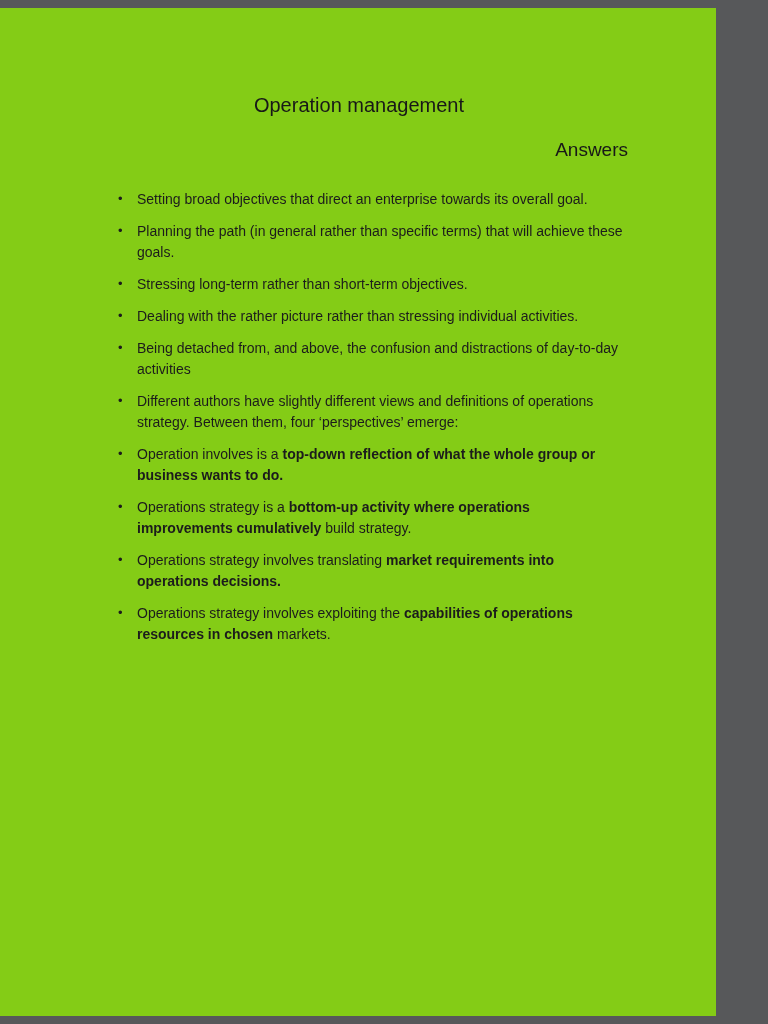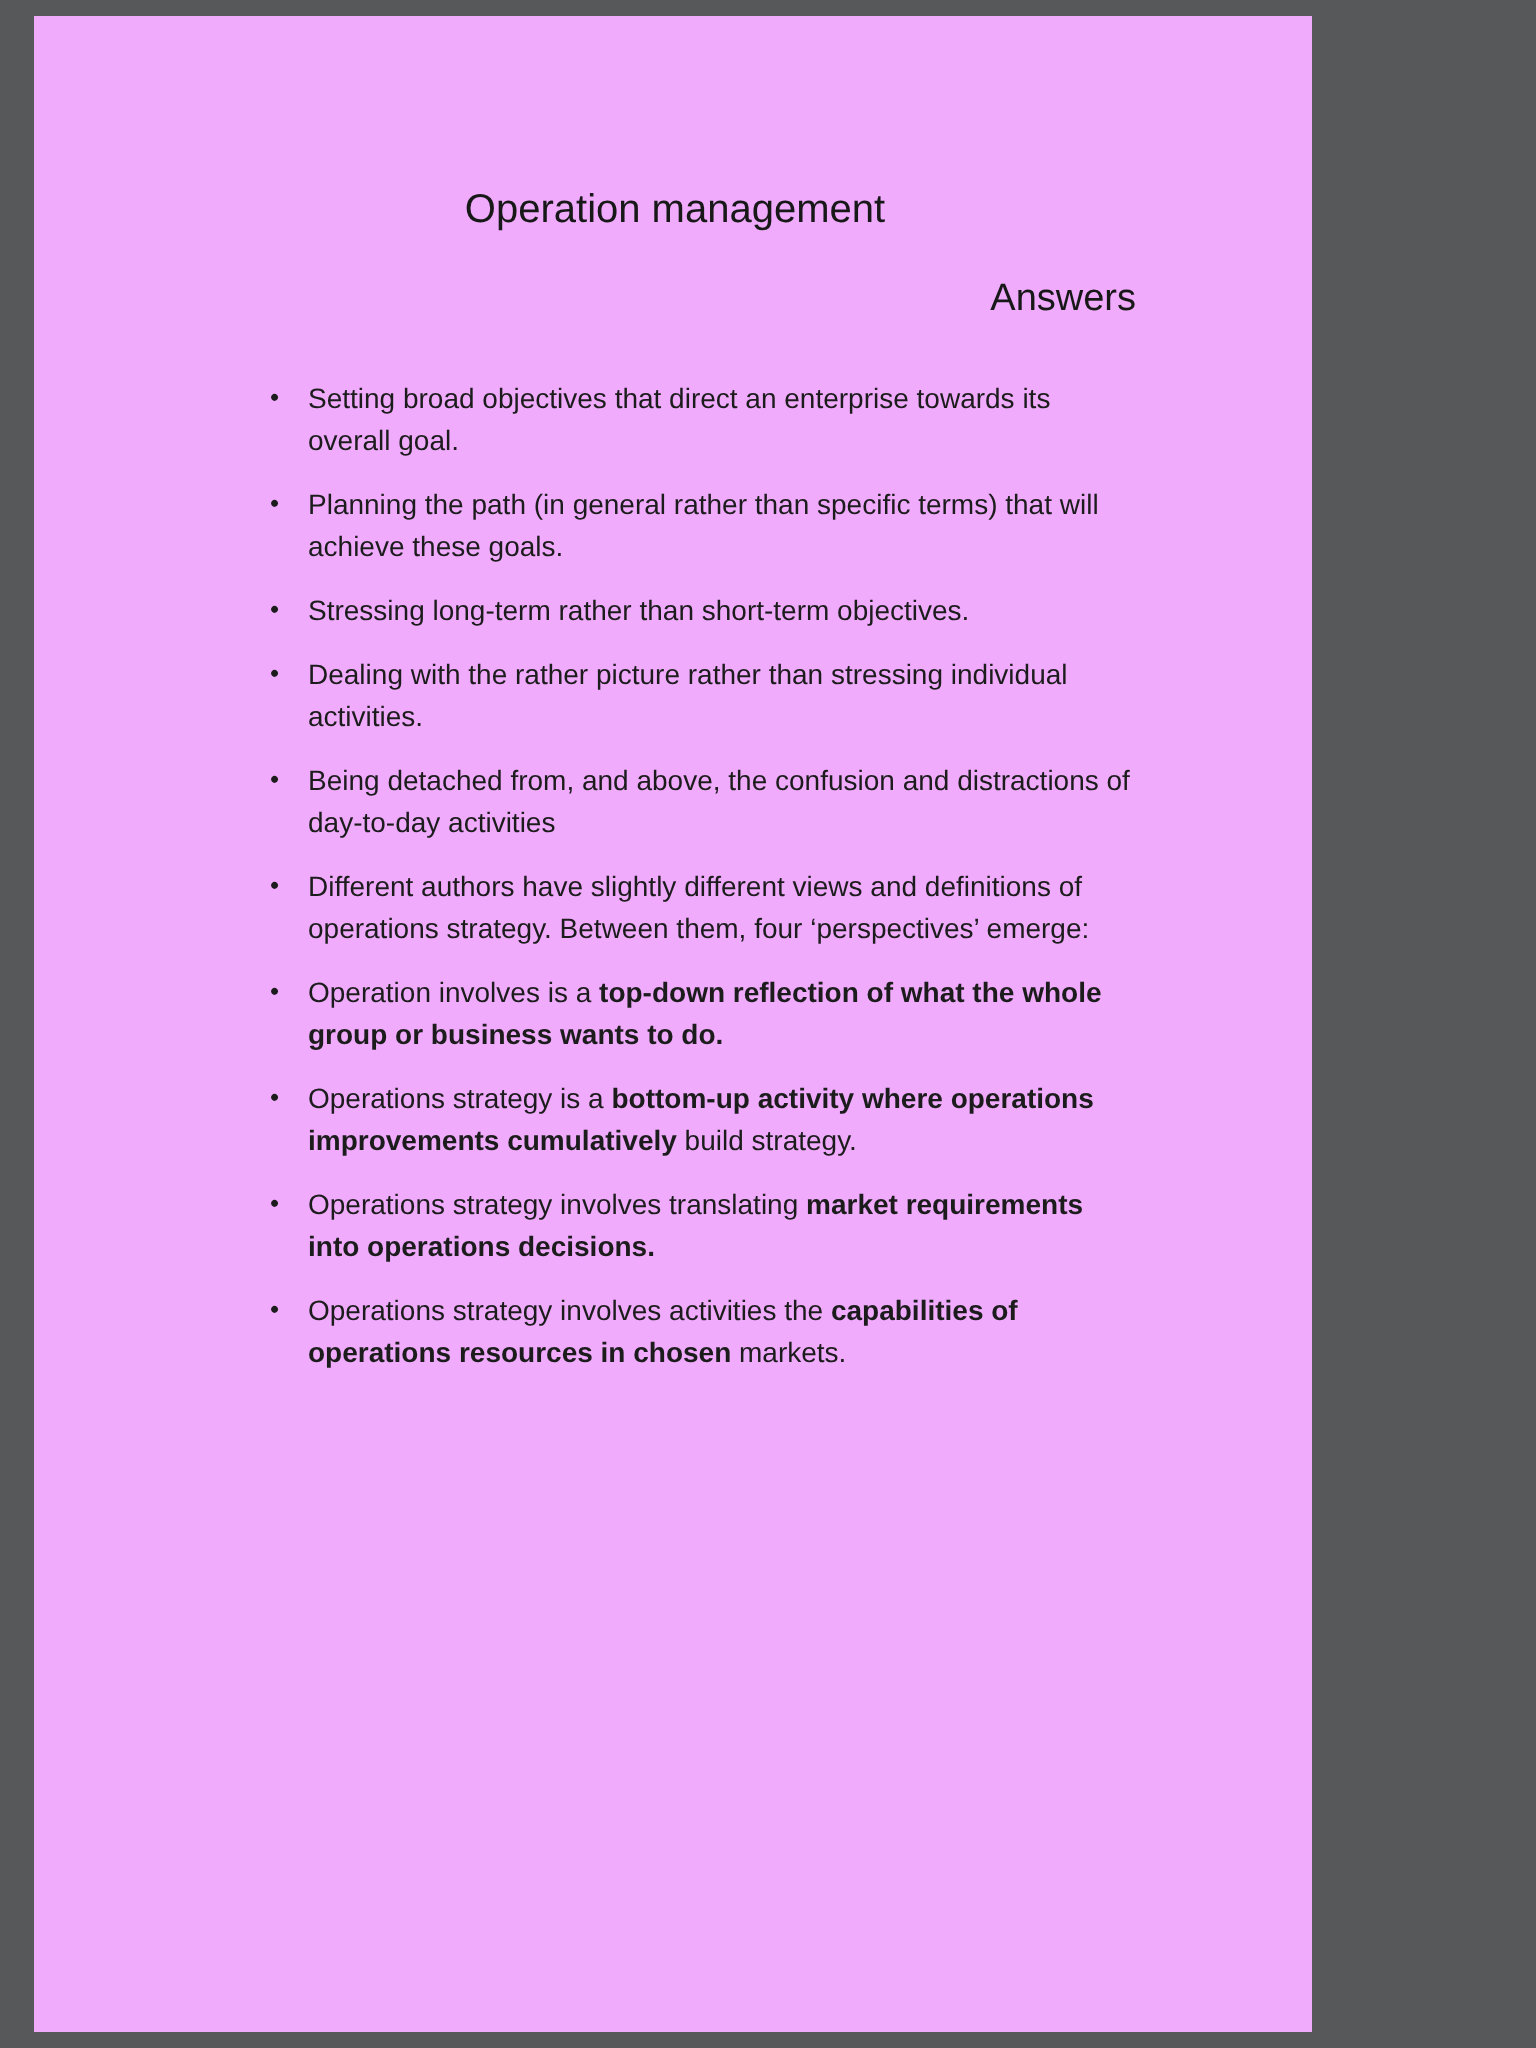--- a/index.html
+++ b/index.html
@@ -7,24 +7,24 @@
   body {
     width: 768px;
     height: 1024px;
     background: #57585a;
     font-family: "Liberation Sans", sans-serif;
     overflow: hidden;
   }
   .page {
     position: absolute;
     top: 8px;
-    left: 17px;
-    width: 639px;
+    left: 0;
+    width: 716px;
     height: 1008px;
-    background: #f0abfc;
+    background: #84cc16;
     overflow: hidden;
   }
   .content {
     padding: 86px 88px 0 90px;
     color: #1c1c1c;
   }
   .doc-title {
     text-align: center;
     font-size: 20px;
     font-weight: 400;
@@ -99,17 +99,17 @@
         <div class="bullet-item">
           <span class="bullet-dot">•</span>
           <span class="bullet-text"><span>Operations strategy is a </span><span class="b">bottom-up activity where operations improvements cumulatively</span><span> build strategy.</span></span>
         </div>
         <div class="bullet-item">
           <span class="bullet-dot">•</span>
           <span class="bullet-text"><span>Operations strategy involves translating </span><span class="b">market requirements into operations decisions.</span></span>
         </div>
         <div class="bullet-item">
           <span class="bullet-dot">•</span>
-          <span class="bullet-text"><span>Operations strategy involves activities the </span><span class="b">capabilities of operations resources in </span><span class="b">chosen</span><span> markets.</span></span>
+          <span class="bullet-text"><span>Operations strategy involves exploiting the </span><span class="b">capabilities of operations resources in </span><span class="b">chosen</span><span> markets.</span></span>
         </div>
       </div>
   </div>
 </div>
 
 </body></html>

